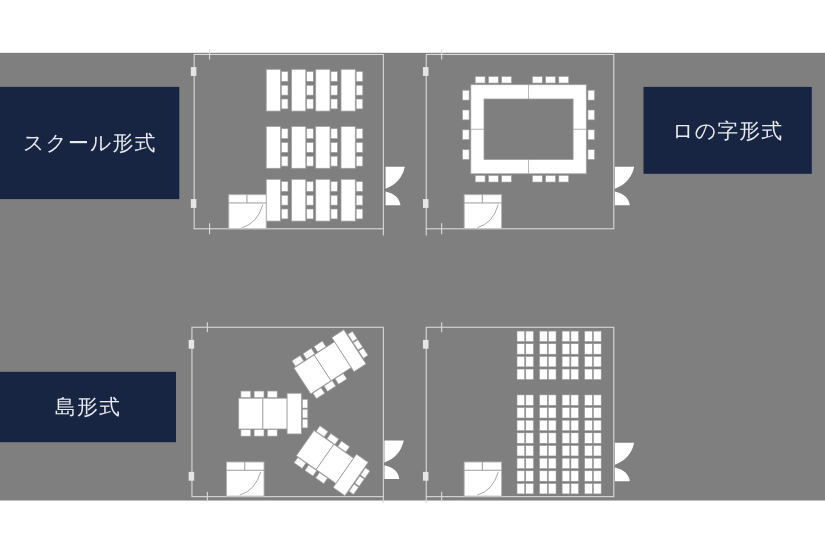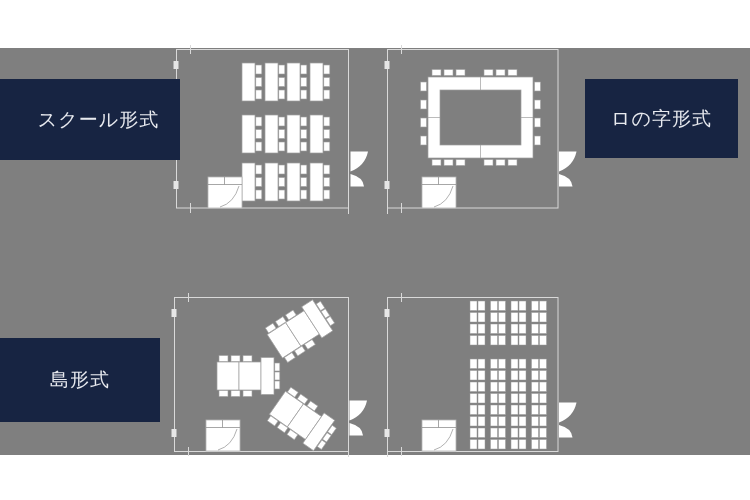--- a/index.html
+++ b/index.html
@@ -1,23 +1,23 @@
 <!DOCTYPE html>
 <html><head>
 <meta charset="utf-8">
 <style>
   html,body{margin:0;padding:0;background:#ffffff;}
   .canvas{position:relative;width:750px;height:500px;background:#ffffff;overflow:hidden;
           font-family:"Liberation Serif","DejaVu Serif",serif;}
   .gray-band{position:absolute;left:0;top:48px;width:750px;height:407px;background:#7f7f7f;}
   .layout-label{position:absolute;background:#172442;color:#e8eaef;display:flex;
                 align-items:center;justify-content:center;font-size:19px;letter-spacing:1px;}
-  .lbl-school {left:0;   top:79px;  width:163px;height:81px;padding-left:17px;}
+  .lbl-school {left:0;   top:79px;  width:163px;height:102px;}
   .lbl-ro     {left:585px;top:79px; width:153px;height:79px;}
-  .lbl-island {left:0;   top:338px; width:160px;height:84px;}
+  .lbl-island {left:0;   top:338px; width:160px;height:64px;}
   .lbl-theater{left:585px;top:338px;width:165px;height:80px;}
   svg.room{position:absolute;overflow:visible;}
   .r1{left:170px;top:44px;}
   .r2{left:380px;top:44px;}
   .r3{left:170px;top:290px;}
   .r4{left:380px;top:290px;}
 </style>
 </head>
 <body>
 

